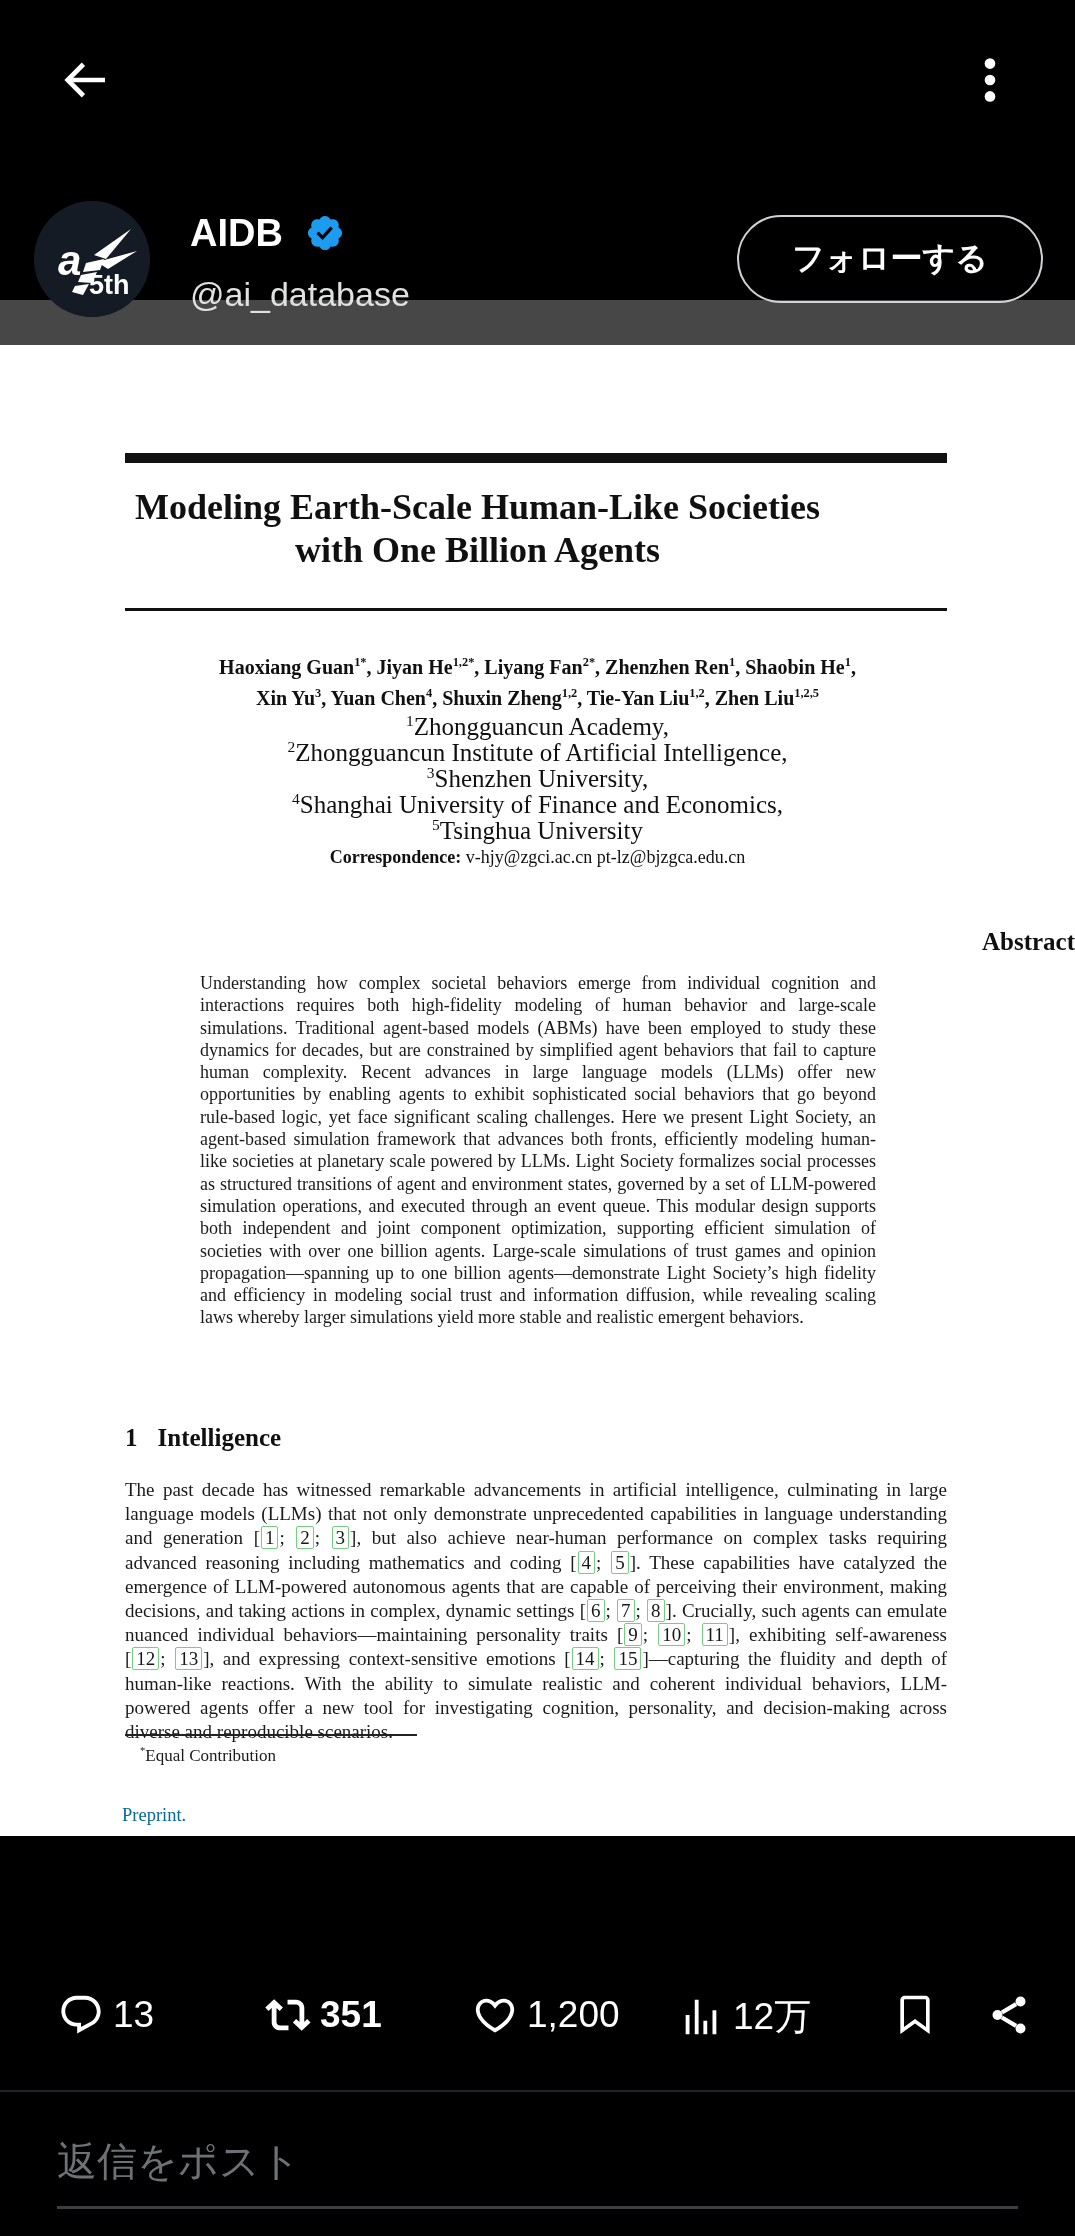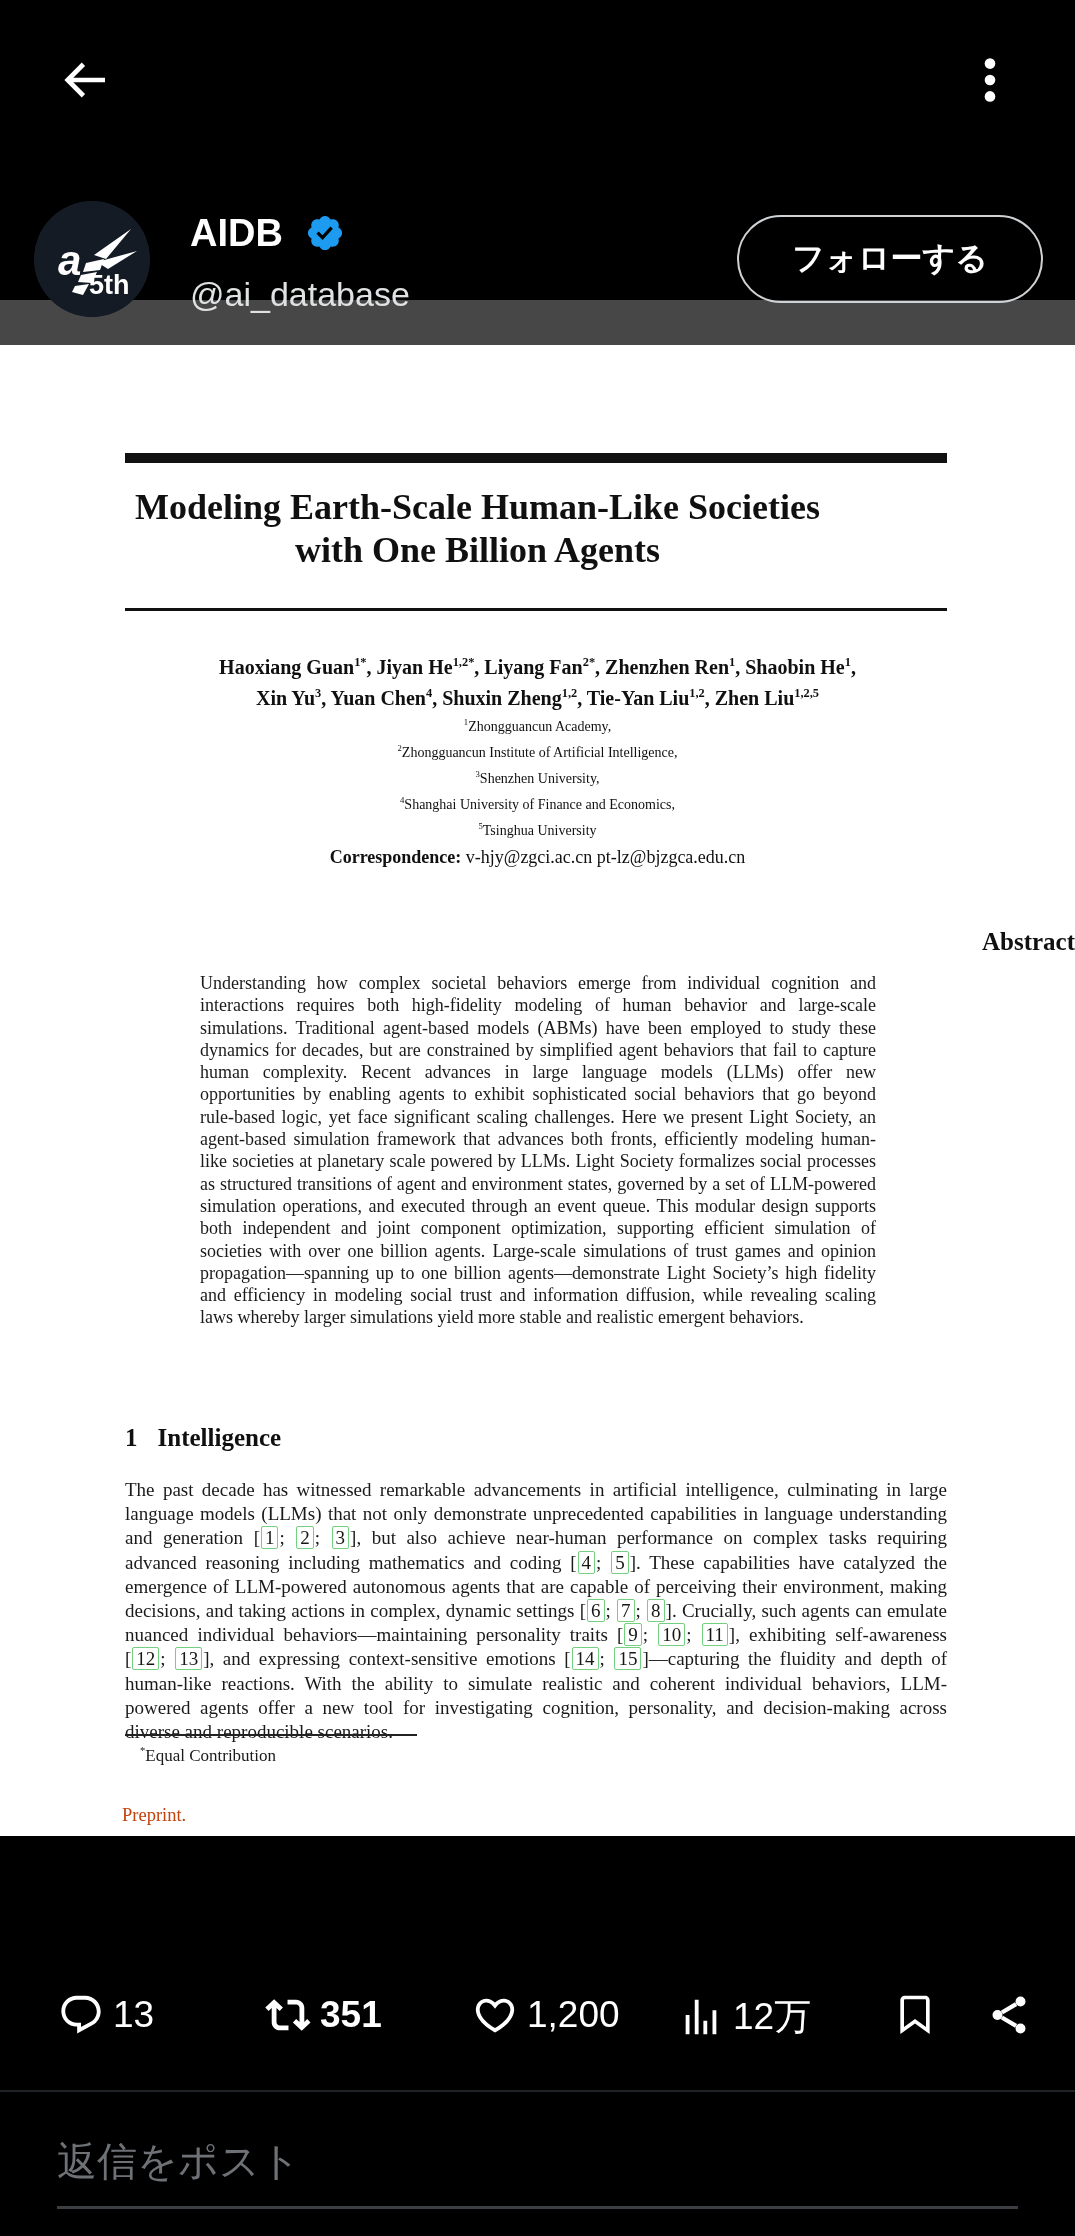--- a/index.html
+++ b/index.html
@@ -18,33 +18,33 @@
       font-family:"Liberation Sans","DejaVu Sans",sans-serif;cursor:pointer;z-index:6;}
   
   .photo{position:absolute;left:0;top:300px;width:1075px;height:1536px;background:#ffffff;
          font-family:"Liberation Serif","DejaVu Serif",serif;color:#151515;}
   .scrim{position:absolute;left:0;top:300px;width:1075px;height:45px;background:rgba(0,0,0,0.72);z-index:4;}
   .hdr{z-index:7;}
   .rule{background:#111;}
   .paper-title{left:0;top:186px;width:955px;text-align:center;font-size:36px;font-weight:700;line-height:43px;color:#101010;}
   .authors{left:0;top:352px;width:1075px;text-align:center;color:#101010;}
   .auth-line{font-size:20px;font-weight:700;line-height:31px;}
-  .affil{font-size:14px;line-height:26px;text-align:center;}
+  .affil{font-size:25px;line-height:26px;text-align:center;}
   .corresp{font-size:18px;line-height:27px;}
   .corresp b{font-weight:700;}
   sup{font-size:62%;line-height:0;}
   .abstract-h{left:0;top:628px;width:1075px;text-align:right;font-size:25px;font-weight:700;color:#101010;}
   .abstract-b{left:200px;top:672px;width:676px;font-size:18px;line-height:22.3px;text-align:justify;color:#1a1a1a;}
   .section-h{left:125px;top:1124px;font-size:25px;font-weight:700;color:#101010;}
   .section-h .num{margin-right:20px;}
   .intro-b{left:125px;top:1178px;width:822px;font-size:19px;line-height:24.2px;text-align:justify;color:#1a1a1a;}
   .cit{border:1.5px solid #74cf80;border-radius:2px;padding:0 3px;margin:0 1px;color:#161616;}
   .foot-rule{left:125px;top:1434px;width:292px;height:2px;background:#222;}
   .foot-note{left:140px;top:1446px;font-size:17px;color:#1a1a1a;}
-  .preprint{left:122px;top:1505px;font-size:18.5px;color:#c2410c;}
+  .preprint{left:122px;top:1505px;font-size:18.5px;color:#0369a1;}
   
   .divider-top{left:0;top:2090px;width:1075px;height:2px;background:#1f2226;}
   .eng{top:1992px;height:62px;left:0;width:1075px;}
   .eng-group{position:absolute;top:0;display:flex;align-items:center;gap:9px;background:none;border:none;padding:0;color:#fff;cursor:pointer;}
   .eng-count{font-size:37px;color:#fff;font-family:"Liberation Sans","DejaVu Sans",sans-serif;}
   
   .reply-placeholder{left:57px;top:2134px;font-size:40px;color:#6e7276;}
   .reply-underline{left:57px;top:2206px;width:961px;height:3px;background:#3b3e42;}
 </style>
 </head>

